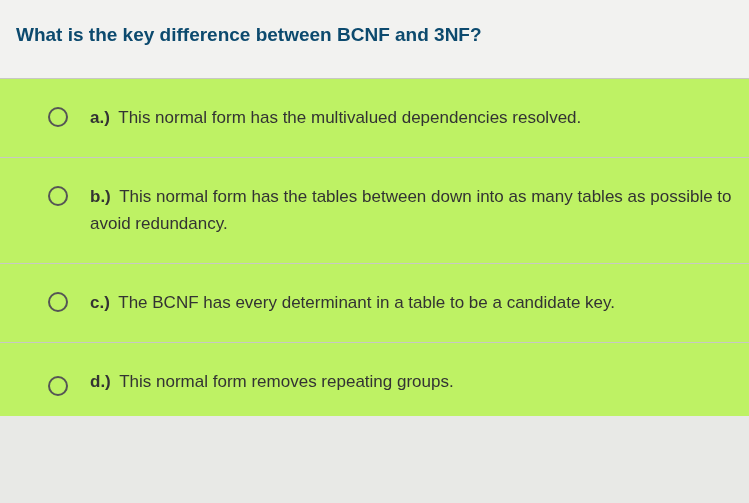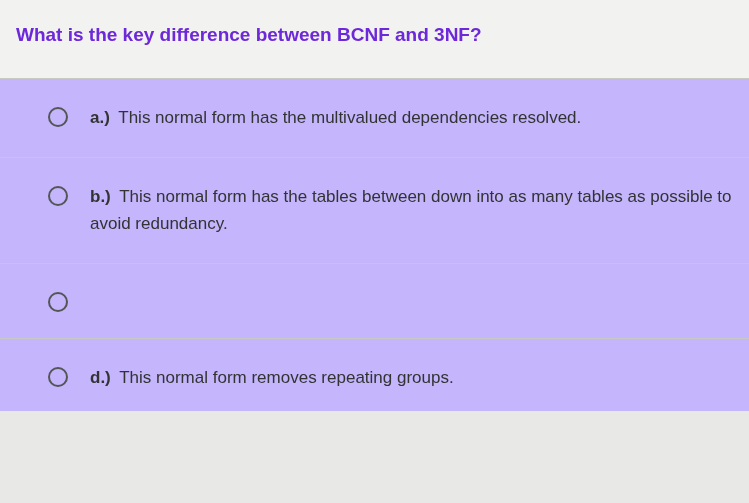--- a/index.html
+++ b/index.html
@@ -12,34 +12,34 @@
     color: #3a3a3a;
   }
   .question-block {
     background: #f2f2f0;
     padding: 24px 16px 32px 16px;
     border-bottom: 1px solid #c8c8c4;
   }
   .question-text {
     font-size: 19px;
     font-weight: 700;
-    color: #6d28d9;
+    color: #0c4a6e;
   }
   .options {
     padding-top: 0;
   }
   .option-row {
     display: flex;
     align-items: flex-start;
     padding: 26px 16px 26px 48px;
     border-bottom: 1px solid #c8c8c4;
     cursor: pointer;
-    background: #c4b5fd;
+    background: #bef264;
   }
-  .option-row:last-child { border-bottom: none; padding-bottom: 20px;}
+  .option-row:last-child { border-bottom: none; padding-bottom: 20px; align-items: flex-end;}
   .radio {
     width: 20px;
     height: 20px;
     border: 2.5px solid #555;
     border-radius: 50%;
     flex-shrink: 0;
     margin-top: 2px;
     margin-right: 22px;
     background: transparent;
   }
@@ -73,20 +73,24 @@
   <label class="option-row">
     <span class="radio"></span>
     <span class="option-text">
       <span class="opt-label">b.)</span>
       <span>This normal form has the tables between down into as many tables as possible to avoid redundancy.</span>
     </span>
   </label>
 
   <label class="option-row">
     <span class="radio"></span>
+    <span class="option-text">
+      <span class="opt-label">c.)</span>
+      <span>The BCNF has every determinant in a table to be a candidate key.</span>
+    </span>
   </label>
 
   <label class="option-row">
     <span class="radio"></span>
     <span class="option-text">
       <span class="opt-label">d.)</span>
       <span>This normal form removes repeating groups.</span>
     </span>
   </label>
 

